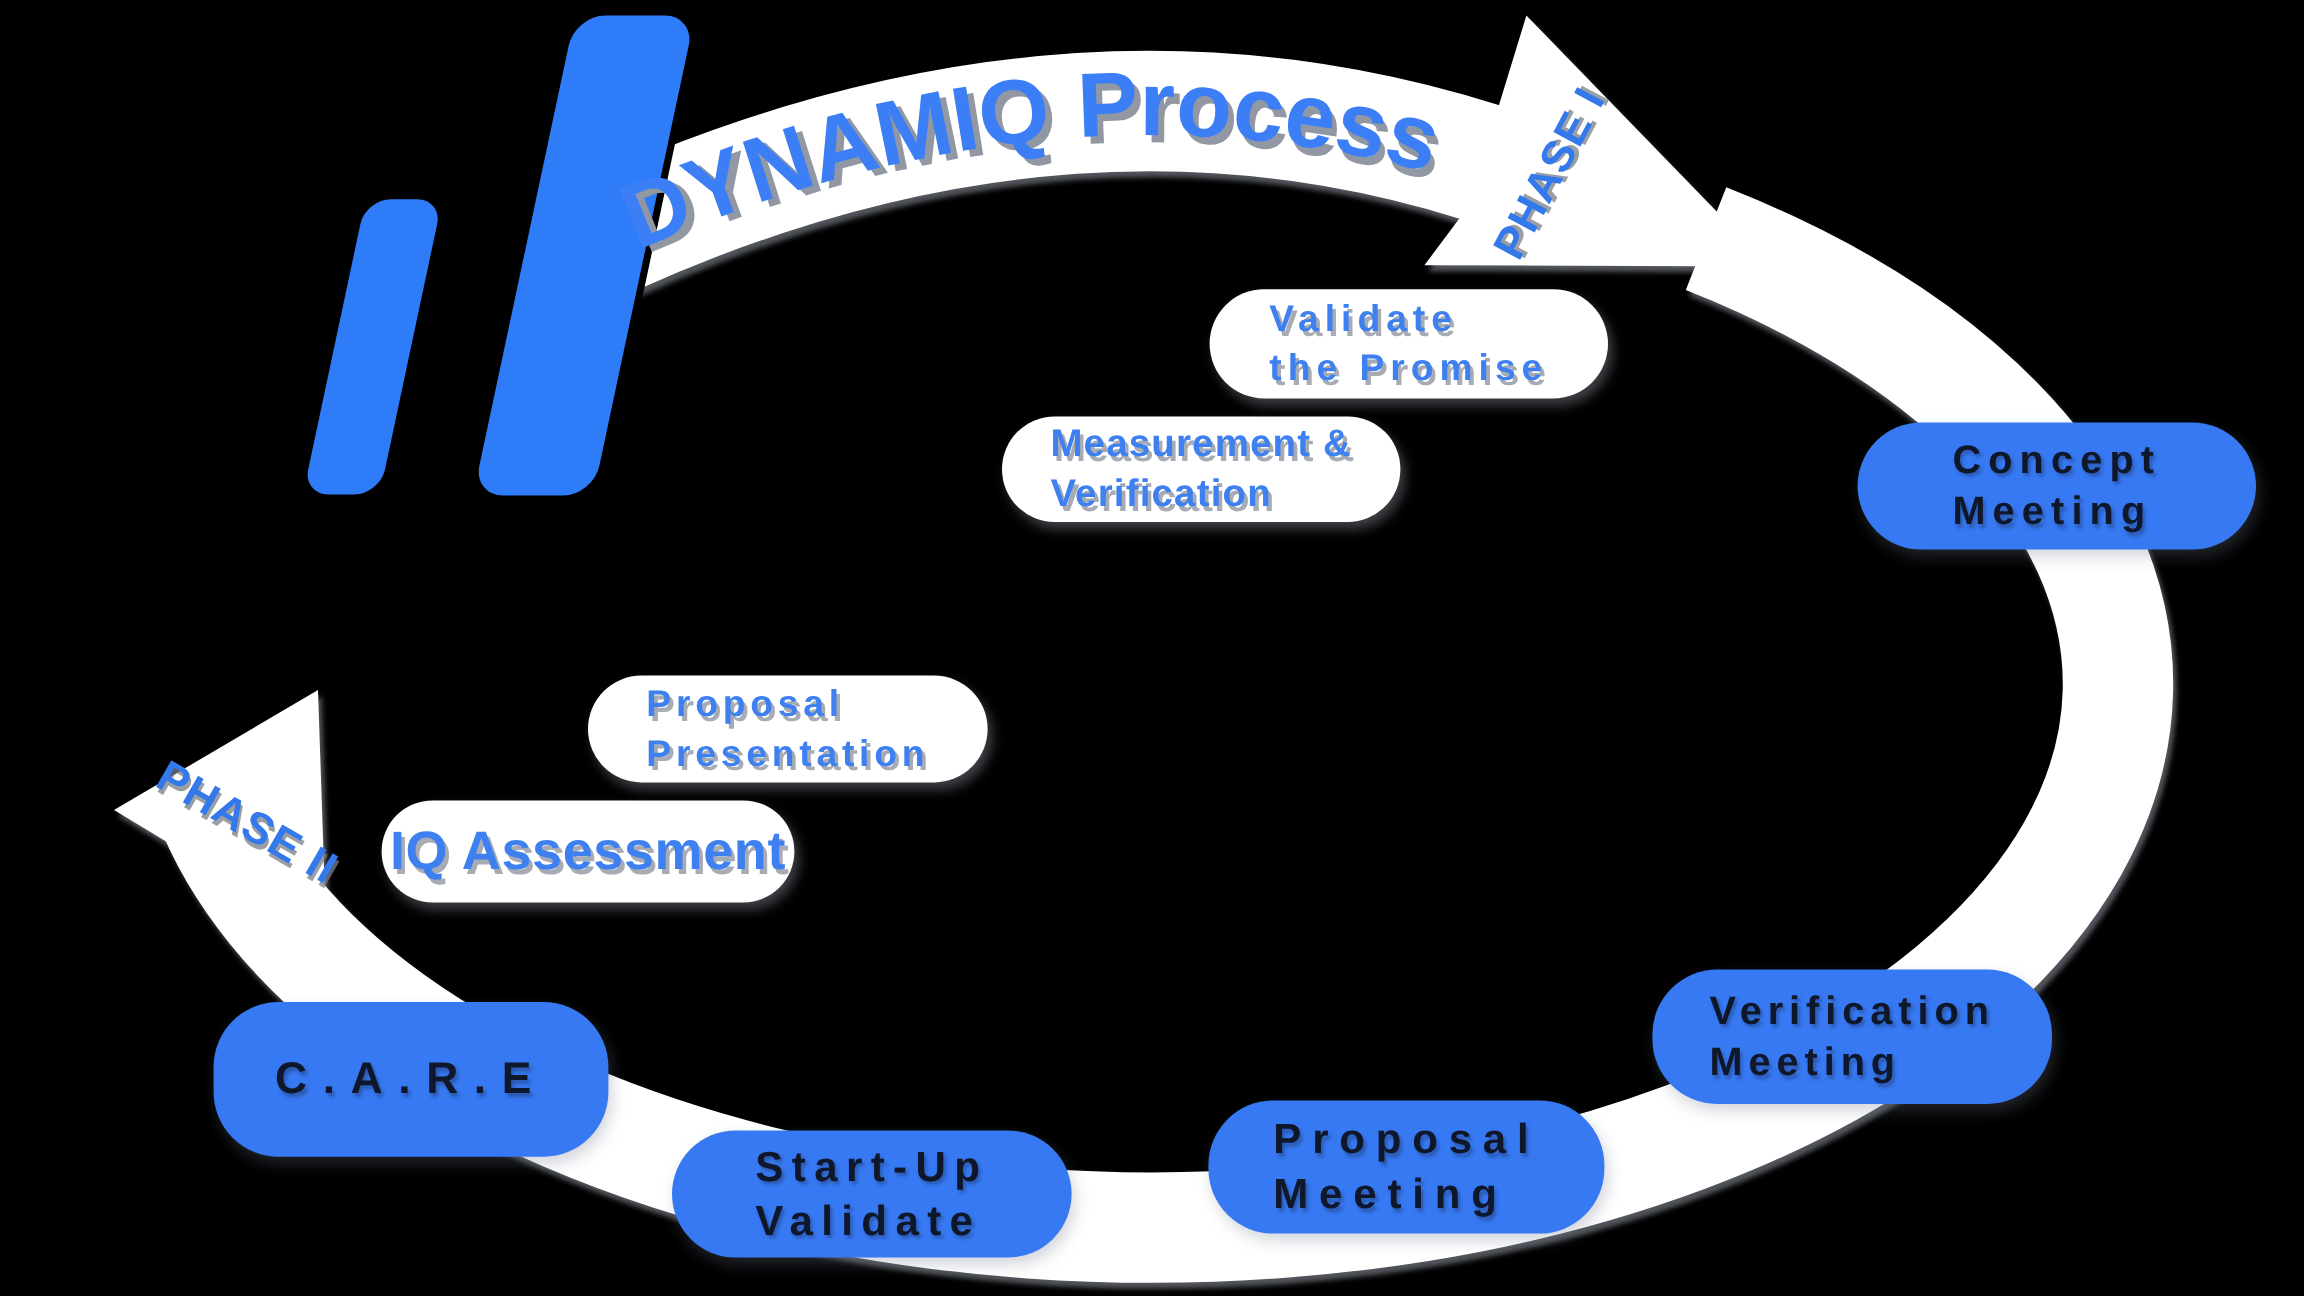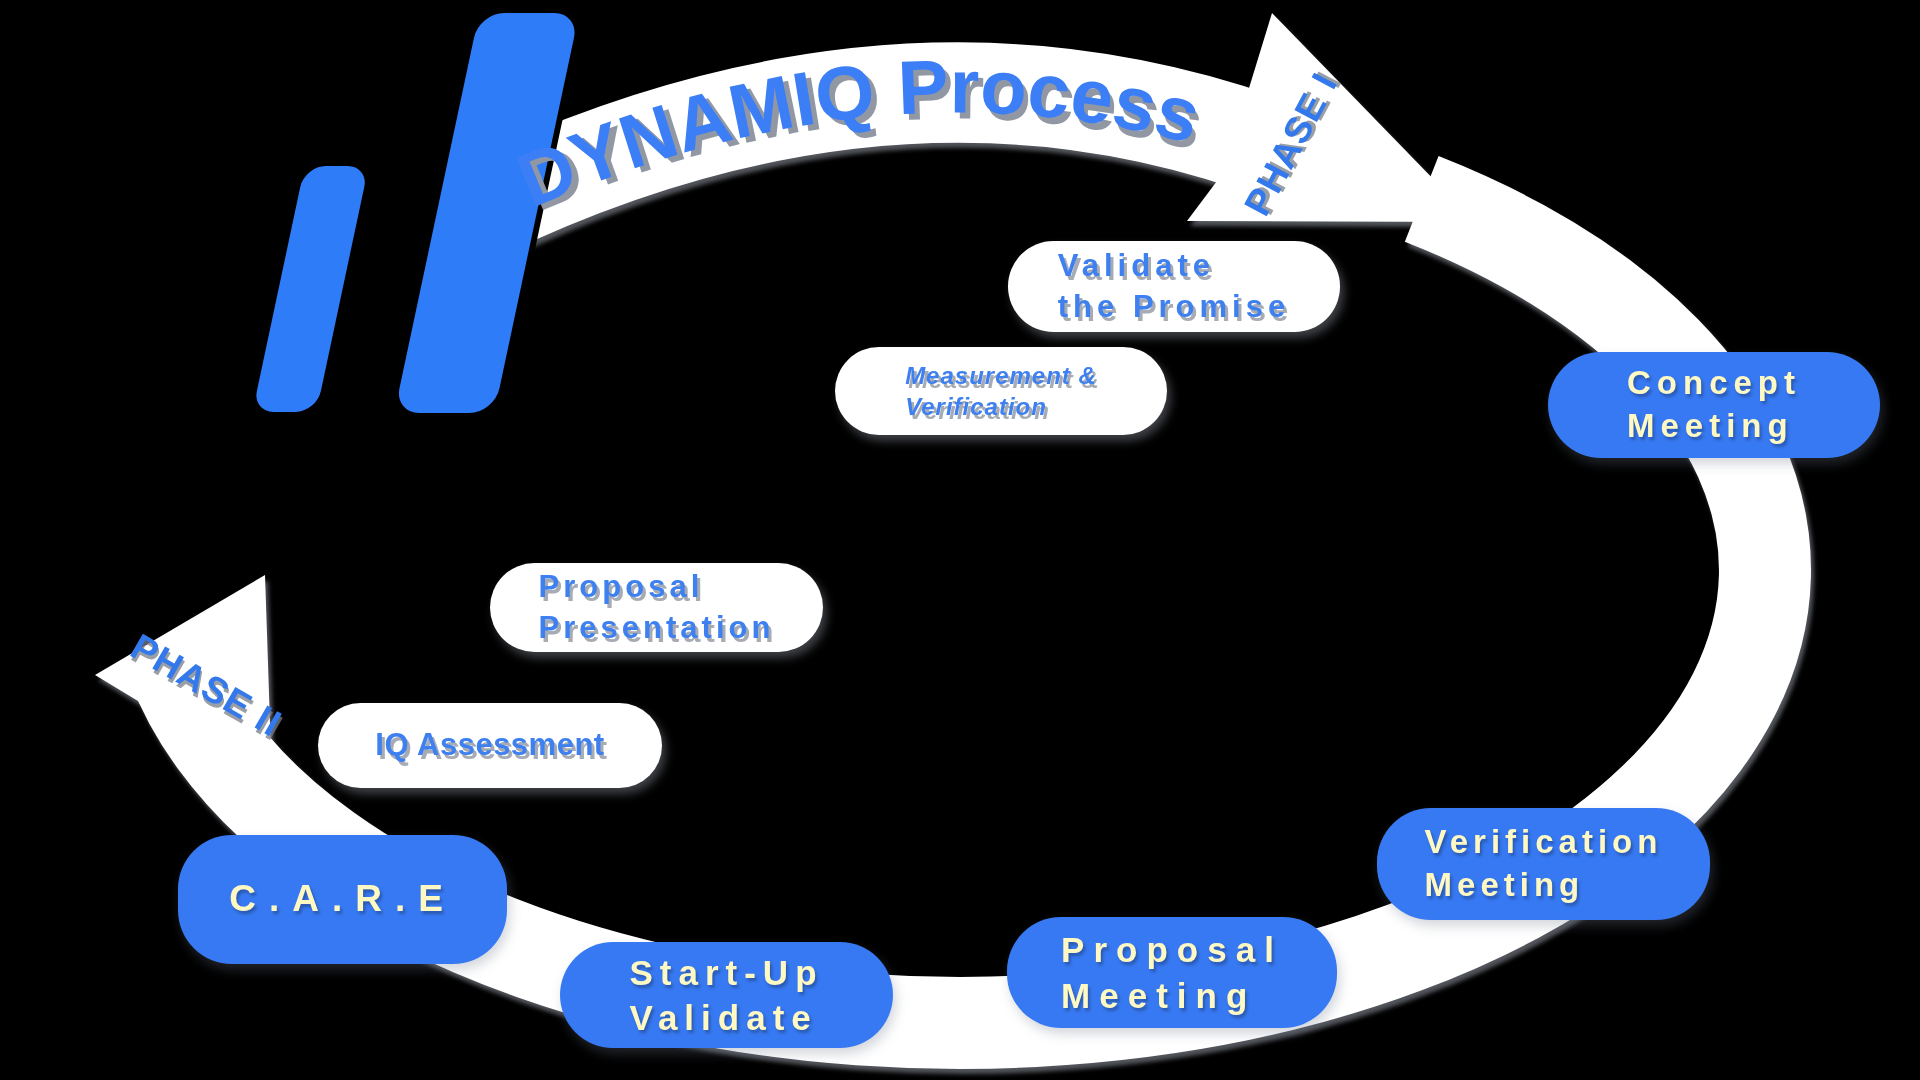--- a/index.html
+++ b/index.html
@@ -19,41 +19,41 @@
   .phase-text{
     font-family:"Liberation Sans",sans-serif;font-weight:bold;font-size:37px;
     letter-spacing:1px;fill:#3379EC;text-anchor:middle;
     text-shadow:3px 3px 0 rgba(120,125,135,.75);
   }
   .pill{
     position:absolute;display:flex;align-items:center;justify-content:center;
     font-weight:bold;white-space:pre-line;line-height:1.3;
   }
   .pill.blue{
-    background:#3779F2;color:#fef9c3;border-radius:54px;
+    background:#3779F2;color:#0f172a;border-radius:54px;
     box-shadow:3px 6px 12px rgba(110,120,140,.3);
     text-shadow:2px 3px 3px rgba(25,40,75,.4);
   }
   .pill.white{
     background:#ffffff;color:#3E80F0;border-radius:48px;
     box-shadow:4px 6px 10px rgba(125,130,140,.5);
     text-shadow:3px 4px 0 #A6ABB4;
   }
   
   .p-concept{font-size:33px;letter-spacing:6px;}
   .p-assessment{font-size:35px;letter-spacing:9px;}
   .p-verification{font-size:33px;letter-spacing:5px;}
   .p-proposal-meeting{font-size:35px;letter-spacing:9px;}
   .p-startup{font-size:35px;letter-spacing:7px;}
   .p-care{font-size:37px;letter-spacing:13px;}
   .p-validate{font-size:31px;letter-spacing:5px;}
-  .p-measurement{font-size:24px;letter-spacing:1px;font-style:italic;}
+  .p-measurement{font-size:32px;letter-spacing:1px;}
   .p-project{font-size:32px;letter-spacing:3px;}
   .p-proposal-pres{font-size:31px;letter-spacing:4px;}
-  .p-iq{font-size:31px;letter-spacing:0.5px;margin-top:36px;}
+  .p-iq{font-size:45px;letter-spacing:0.5px;}
 </style>
 </head>
 <body>
 
 <div id="stage">
 
   <svg id="ringSvg" viewBox="0 0 1920 1080">
     <defs>
       <path id="titleArc" d="M 470 215 Q 900 5 1290 155"></path>
     </defs>

